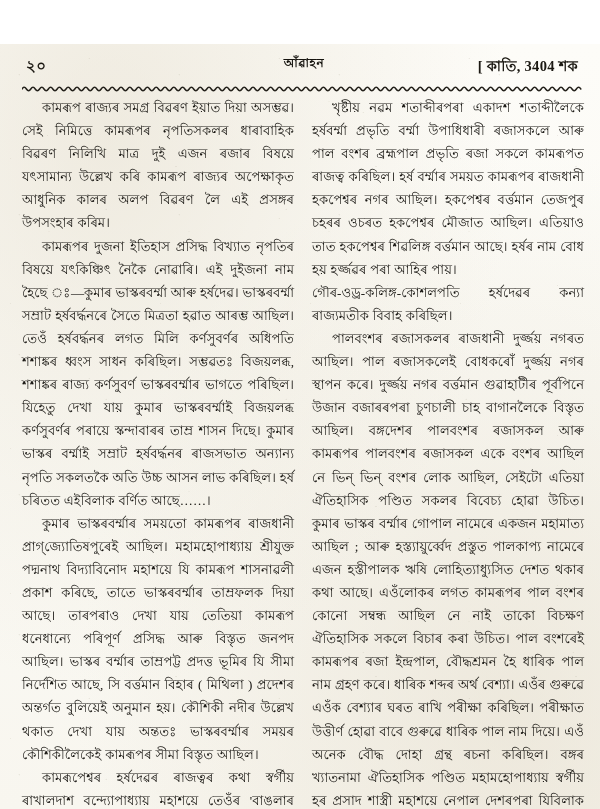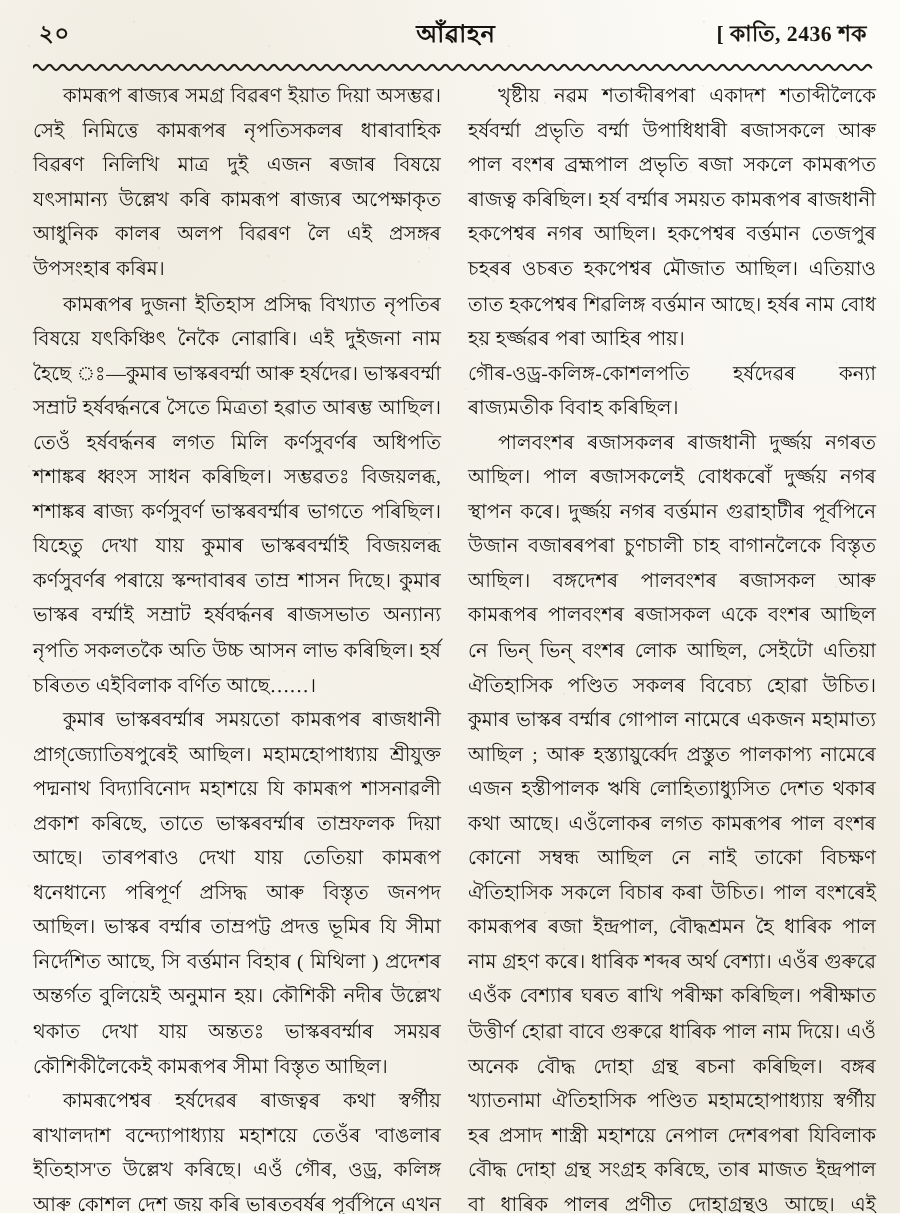--- a/index.html
+++ b/index.html
@@ -18,20 +18,21 @@
   }
 
   
   .page {
     position: absolute;
     inset: 0;
     background:
       radial-gradient(ellipse at 18% 12%, rgba(228,221,204,0.55) 0%, rgba(255,255,255,0) 58%),
       radial-gradient(ellipse at 85% 88%, rgba(226,218,200,0.5) 0%, rgba(255,255,255,0) 60%),
       linear-gradient(180deg, #fdfcf8 0%, #fbfaf5 45%, #f8f6ef 100%);
+    margin-top: 44px;
   }
 
   .page-inner {
     position: absolute;
     left: 0; top: 0;
     width: 600px;
     height: 809px;
     padding: 0;
     box-sizing: border-box;
   }
@@ -51,21 +52,21 @@
     font-size: 15px;
     font-weight: 700;
     letter-spacing: 0.5px;
     color: #1b1812;
     white-space: nowrap;
   }
   .mag-title {
     position: absolute;
     left: 4px; right: 0;
     text-align: center;
-    font-size: 16px;
+    font-size: 12px;
     font-weight: 700;
     letter-spacing: 0.6px;
     color: #15130e;
     pointer-events: none;
   }
   .issue-line {
     font-size: 14.5px;
     font-weight: 600;
     color: #1b1812;
     white-space: nowrap;
@@ -133,21 +134,21 @@
 </style>
 </head>
 <body>
 
 <div class="page">
   <div class="page-inner">
 
     <div class="running-head">
       <span class="folio">২০</span>
       <span class="mag-title">আঁৱাহন</span>
-      <span class="issue-line">[ কাতি, 2436 শক</span>
+      <span class="issue-line">[ কাতি, 3404 শক</span>
     </div>
 
     <div class="rule-wrap">
       <svg viewBox="0 0 560 9" preserveAspectRatio="none" aria-hidden="true">
         <path d="M0,5 Q2.2,1.6 4.4,5 T8.8,5 T13.2,5 T17.6,5 T22,5 T26.4,5 T30.8,5 T35.2,5 T39.6,5 T44,5 T48.4,5 T52.8,5 T57.2,5 T61.6,5 T66,5 T70.4,5 T74.8,5 T79.2,5 T83.6,5 T88,5 T92.4,5 T96.8,5 T101.2,5 T105.6,5 T110,5 T114.4,5 T118.8,5 T123.2,5 T127.6,5 T132,5 T136.4,5 T140.8,5 T145.2,5 T149.6,5 T154,5 T158.4,5 T162.8,5 T167.2,5 T171.6,5 T176,5 T180.4,5 T184.8,5 T189.2,5 T193.6,5 T198,5 T202.4,5 T206.8,5 T211.2,5 T215.6,5 T220,5 T224.4,5 T228.8,5 T233.2,5 T237.6,5 T242,5 T246.4,5 T250.8,5 T255.2,5 T259.6,5 T264,5 T268.4,5 T272.8,5 T277.2,5 T281.6,5 T286,5 T290.4,5 T294.8,5 T299.2,5 T303.6,5 T308,5 T312.4,5 T316.8,5 T321.2,5 T325.6,5 T330,5 T334.4,5 T338.8,5 T343.2,5 T347.6,5 T352,5 T356.4,5 T360.8,5 T365.2,5 T369.6,5 T374,5 T378.4,5 T382.8,5 T387.2,5 T391.6,5 T396,5 T400.4,5 T404.8,5 T409.2,5 T413.6,5 T418,5 T422.4,5 T426.8,5 T431.2,5 T435.6,5 T440,5 T444.4,5 T448.8,5 T453.2,5 T457.6,5 T462,5 T466.4,5 T470.8,5 T475.2,5 T479.6,5 T484,5 T488.4,5 T492.8,5 T497.2,5 T501.6,5 T506,5 T510.4,5 T514.8,5 T519.2,5 T523.6,5 T528,5 T532.4,5 T536.8,5 T541.2,5 T545.6,5 T550,5 T554.4,5 T558.8,5" fill="none" stroke="#23201a" stroke-width="1.5" stroke-linecap="round"></path>
       </svg>
     </div>
 
     <div class="columns">
 

